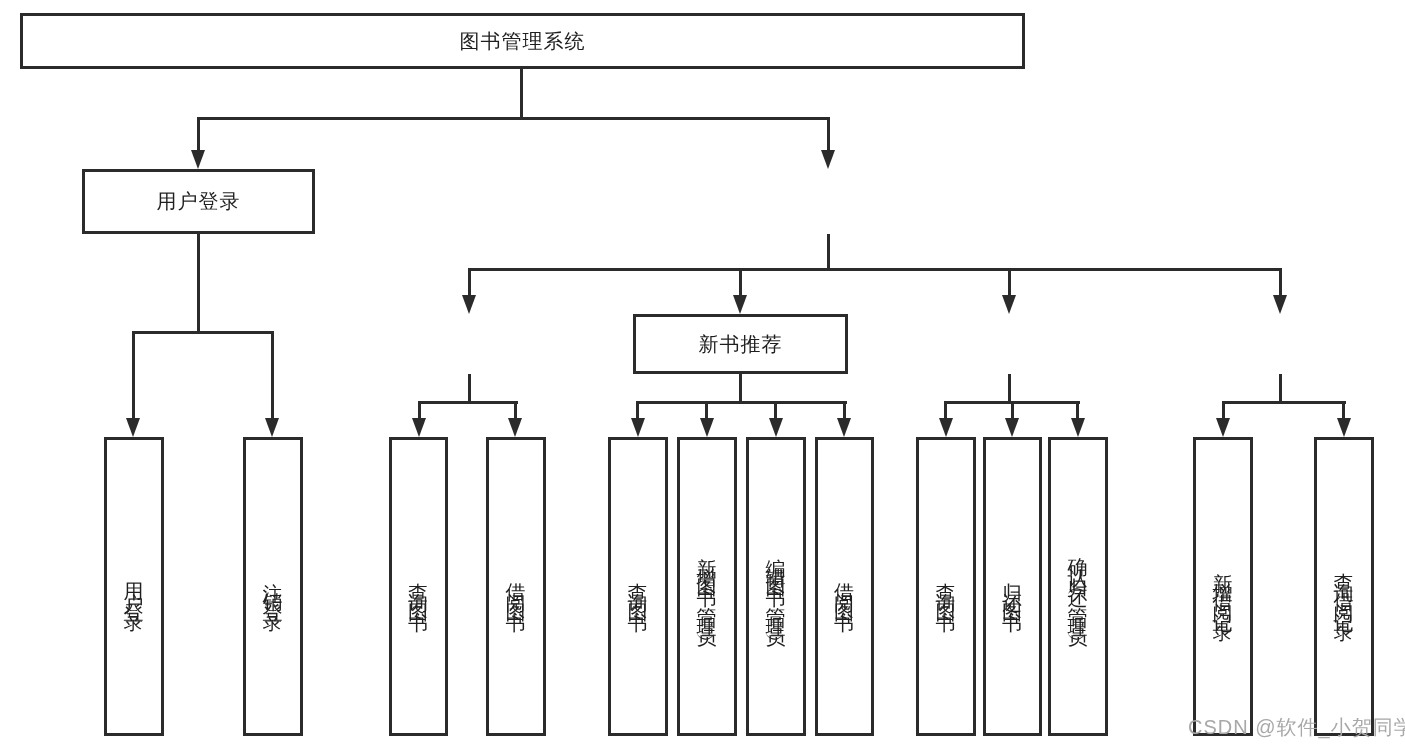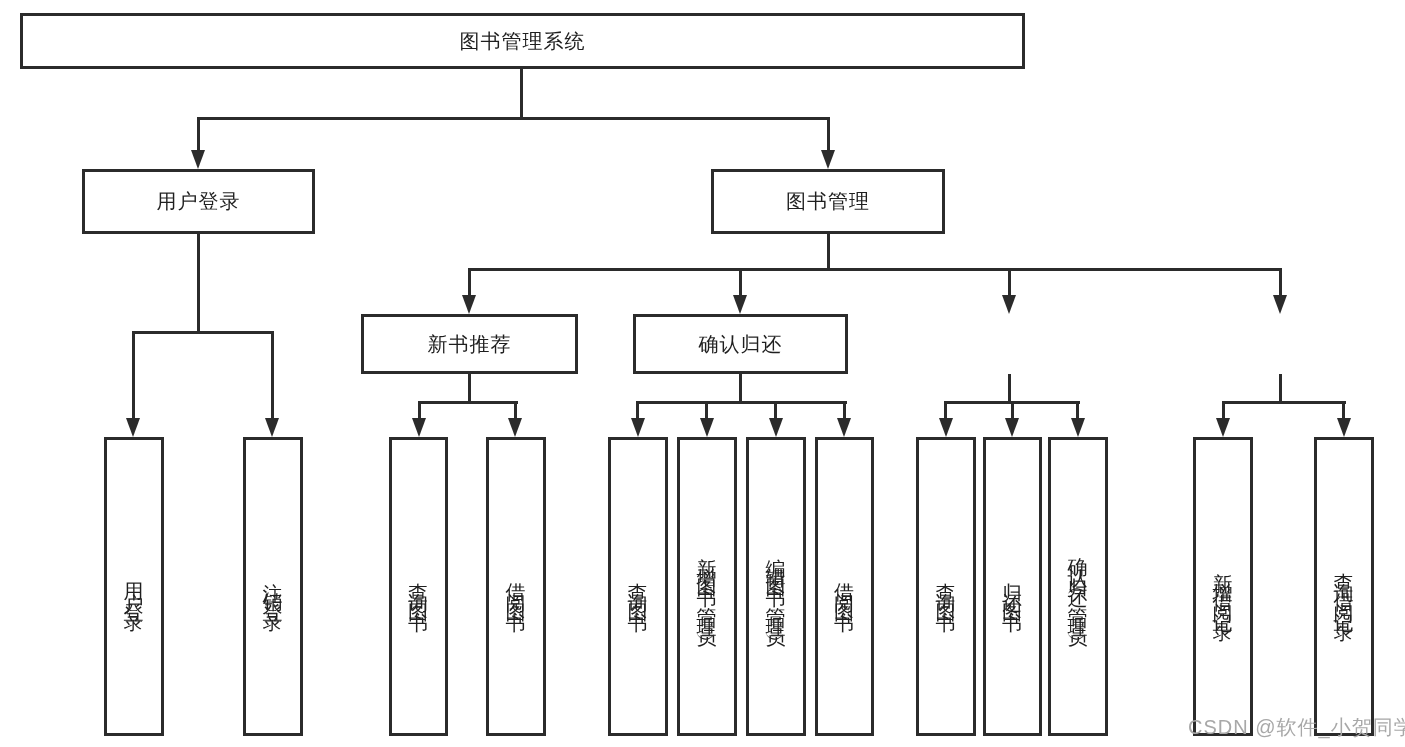--- a/index.html
+++ b/index.html
@@ -74,47 +74,41 @@
   <div class="vl" style="left:520px;top:69px;height:50px"></div>
   <div class="hl" style="left:197px;top:117px;width:633px"></div>
   <div class="vl" style="left:197px;top:117px;height:35px"></div>
   <div class="vl" style="left:827px;top:117px;height:35px"></div>
   <div class="ah" style="left:191px;top:150px"></div>
   <div class="ah" style="left:821px;top:150px"></div>
 
   <div class="box" style="left:82px;top:169px;width:233px;height:65px">
     <span class="hlabel">用户登录</span>
   </div>
-  <div class="box" style="left:711px;top:169px;width:234px;height:65px">
-    <span class="hlabel">图书管理</span>
-  </div>
 
   <div class="vl" style="left:197px;top:234px;height:100px"></div>
   <div class="hl" style="left:132px;top:331px;width:142px"></div>
   <div class="vl" style="left:132px;top:331px;height:89px"></div>
   <div class="vl" style="left:271px;top:331px;height:89px"></div>
   <div class="ah" style="left:126px;top:418px"></div>
   <div class="ah" style="left:265px;top:418px"></div>
 
   <div class="vl" style="left:827px;top:234px;height:37px"></div>
   <div class="hl" style="left:468px;top:268px;width:813px"></div>
   <div class="vl" style="left:468px;top:268px;height:30px"></div>
   <div class="vl" style="left:739px;top:268px;height:30px"></div>
   <div class="vl" style="left:1008px;top:268px;height:30px"></div>
   <div class="vl" style="left:1279px;top:268px;height:30px"></div>
   <div class="ah" style="left:462px;top:295px"></div>
   <div class="ah" style="left:733px;top:295px"></div>
   <div class="ah" style="left:1002px;top:295px"></div>
   <div class="ah" style="left:1273px;top:295px"></div>
 
-  <div class="box" style="left:361px;top:314px;width:217px;height:60px">
+  <div class="box" style="left:633px;top:314px;width:215px;height:60px">
     <span class="hlabel">新书推荐</span>
-  </div>
-  <div class="box" style="left:633px;top:314px;width:215px;height:60px">
-    <span class="hlabel">确认归还</span>
   </div>
 
   <div class="vl" style="left:468px;top:374px;height:30px"></div>
   <div class="hl" style="left:418px;top:401px;width:100px"></div>
   <div class="vl" style="left:418px;top:401px;height:19px"></div>
   <div class="vl" style="left:514px;top:401px;height:19px"></div>
   <div class="ah" style="left:412px;top:418px"></div>
   <div class="ah" style="left:508px;top:418px"></div>
 
   <div class="vl" style="left:739px;top:374px;height:30px"></div>

